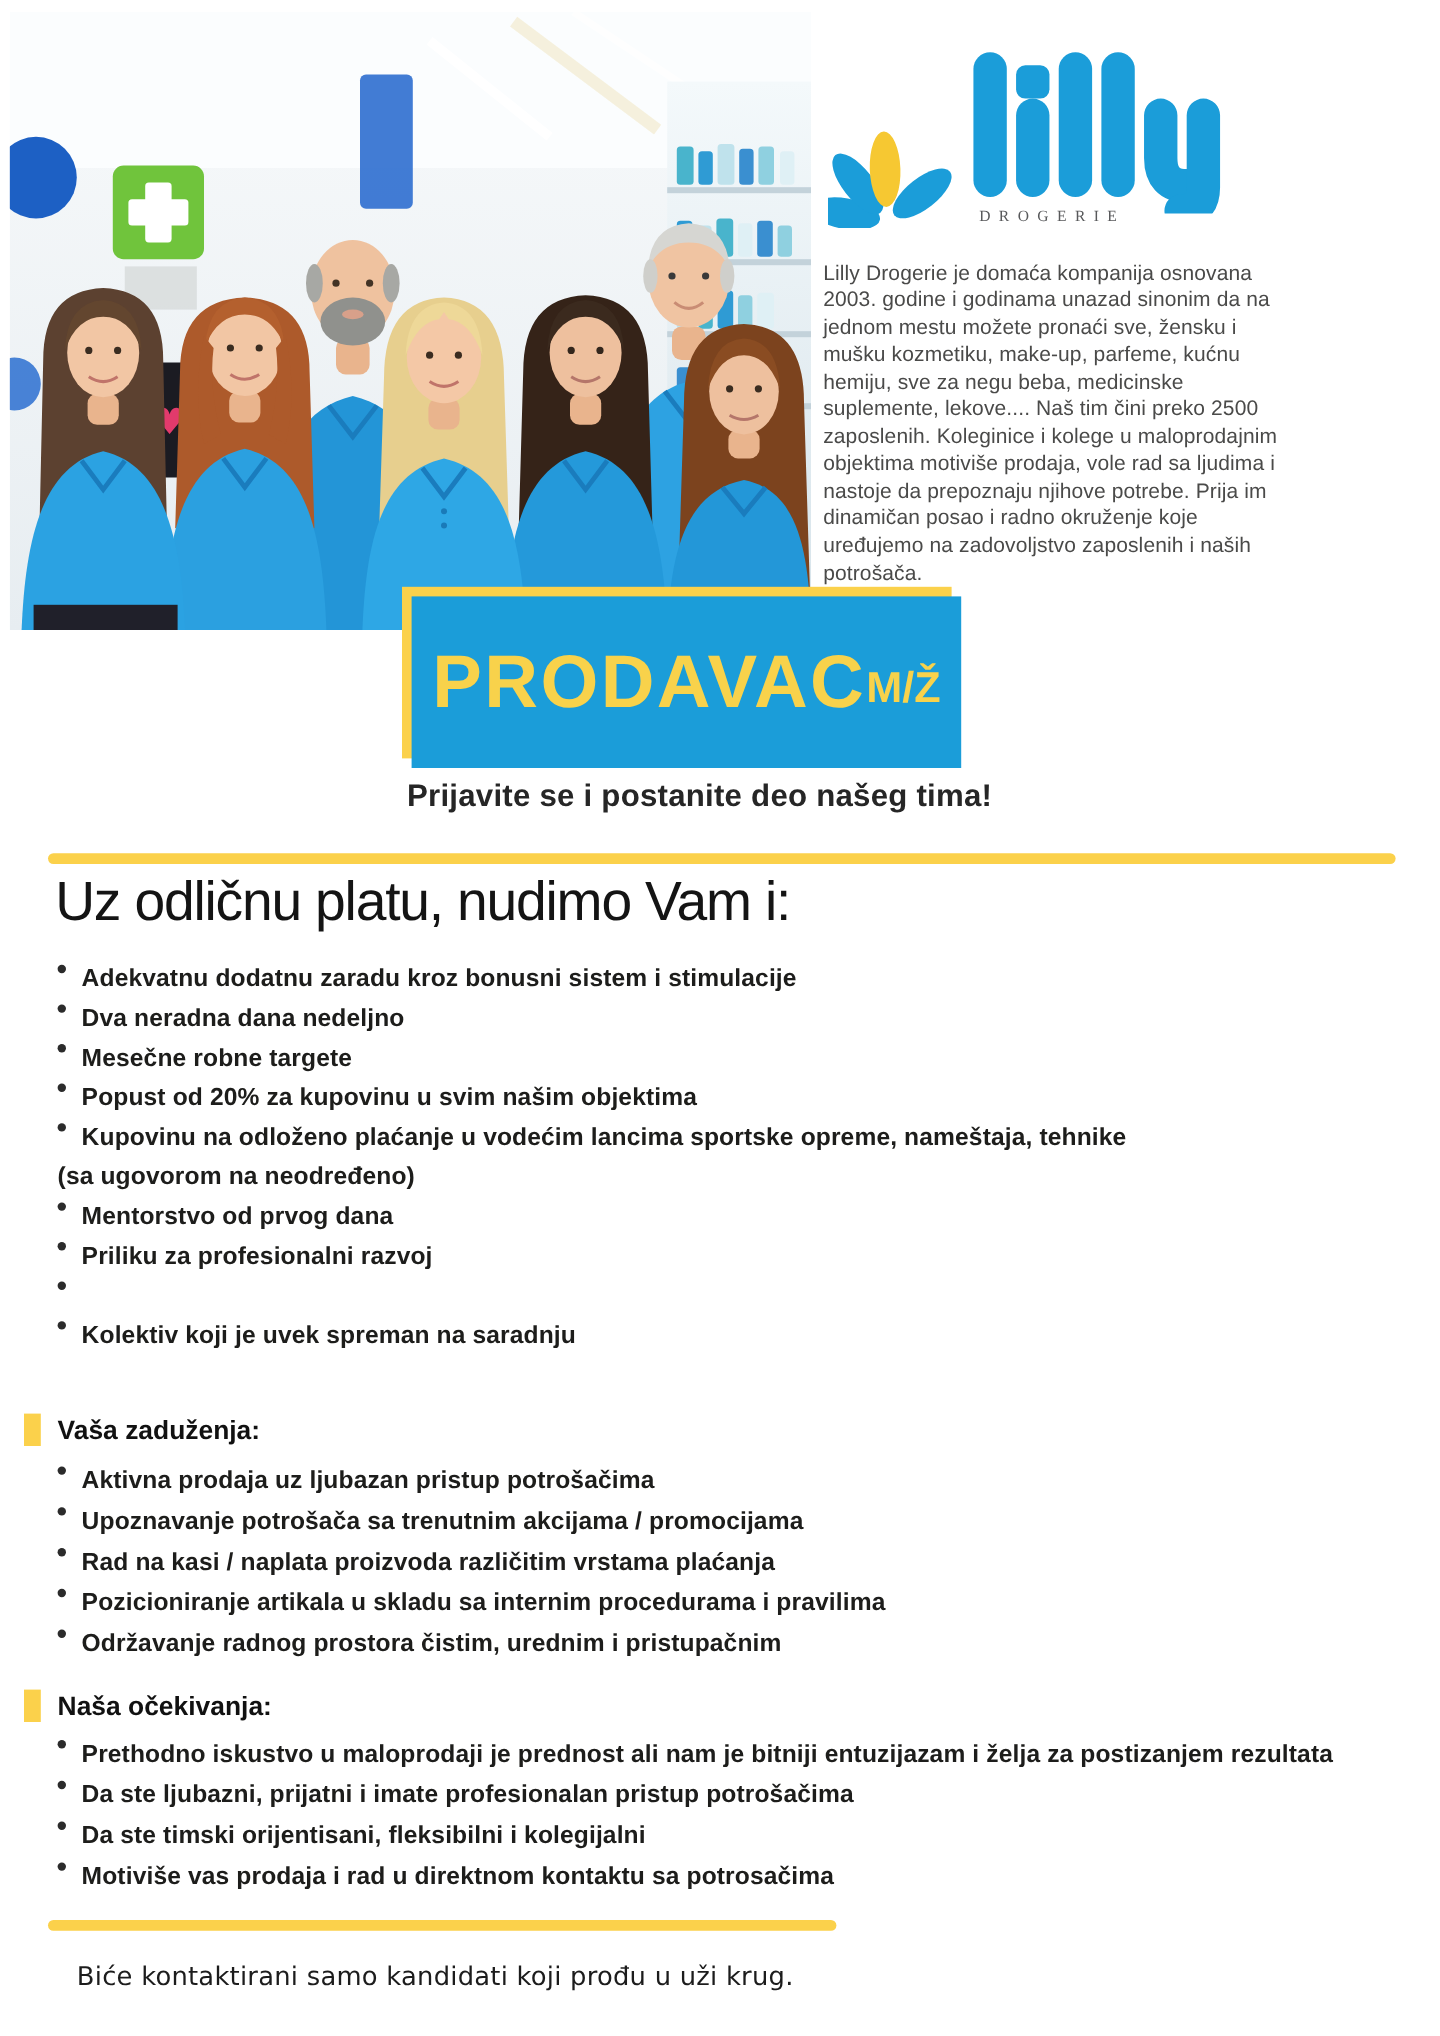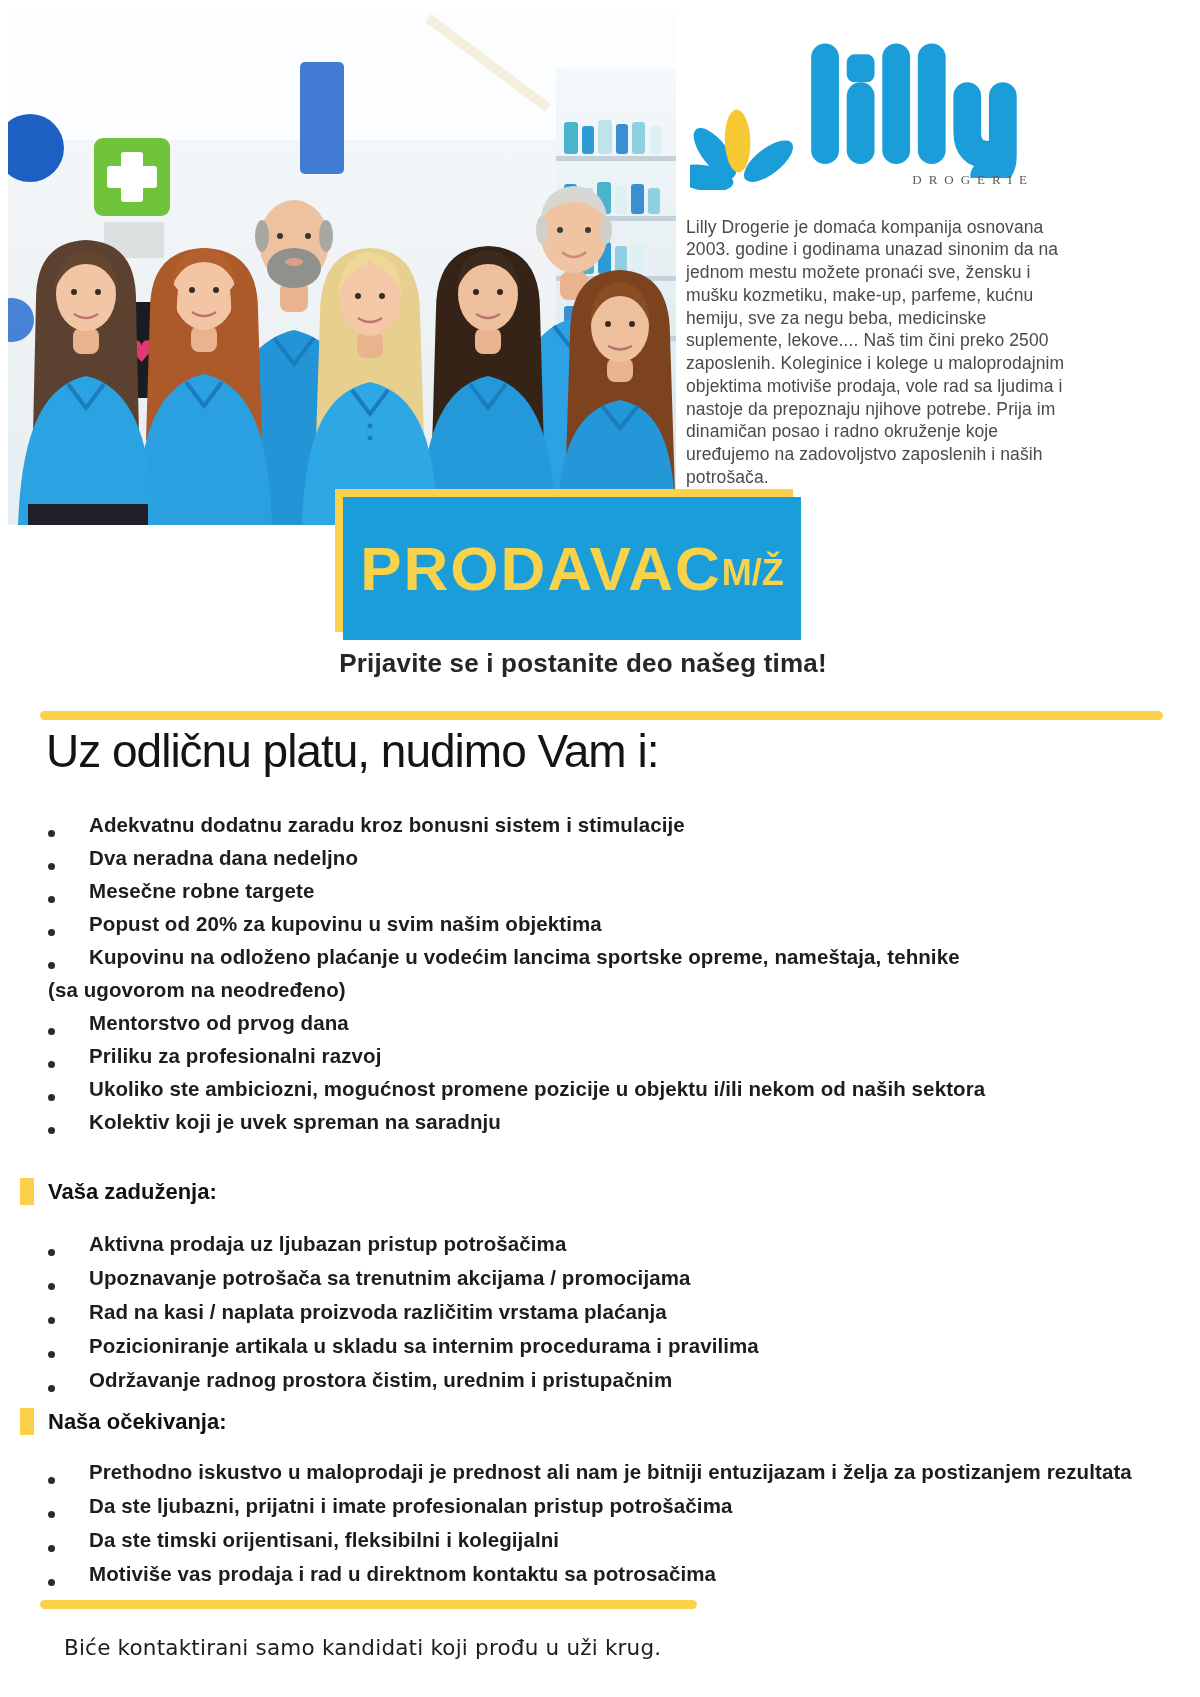--- a/index.html
+++ b/index.html
@@ -5,21 +5,21 @@
   html,body{margin:0;padding:0;background:#ffffff;}
   .page{position:relative;width:1200px;height:1697px;background:#ffffff;overflow:hidden;
         font-family:"Liberation Sans",sans-serif;color:#1d1d1b;}
   
   .photo{position:absolute;left:8px;top:10px;width:668px;height:515px;overflow:hidden;}
   .photo svg{display:block;}
   
   .logo-block{position:absolute;left:688px;top:48px;width:340px;height:150px;}
   .petals{position:absolute;left:2px;top:42px;}
   .wordmark{position:absolute;left:120px;top:-6px;}
-  .logo-sub{position:absolute;left:128px;top:124px;width:218px;text-align:right;
+  .logo-sub{position:absolute;left:128px;top:124px;width:218px;text-align:left;
             font-family:"Liberation Serif",serif;font-size:13px;letter-spacing:7px;color:#58595b;}
   .sr{position:absolute;width:1px;height:1px;overflow:hidden;clip:rect(0 0 0 0);}
   
   .intro{position:absolute;left:686px;top:198px;width:400px;font-size:17.5px;line-height:1.3;
          color:#4a4a49;letter-spacing:0.1px;}
   
   .banner{position:absolute;left:335px;top:489px;width:468px;height:153px;z-index:5;}
   .banner .back{position:absolute;left:0;top:0;width:458px;height:143px;background:#FBD14B;}
   .banner .front{position:absolute;left:8px;top:8px;width:458px;height:143px;background:#1B9DD9;
                  display:flex;flex-direction:row;align-items:center;justify-content:center;}
@@ -32,21 +32,21 @@
   .divider{position:absolute;height:9px;border-radius:5px;background:#FBD14B;}
   .divider.one{left:40px;top:711px;width:1123px;}
   .divider.two{left:40px;top:1600px;width:657px;}
   
   .h1{position:absolute;left:46px;top:724px;font-size:46px;font-weight:normal;color:#141414;
       letter-spacing:-1px;}
   .list{position:absolute;left:46px;width:1130px;}
   .list.benefits{top:804px;}
   .list.duties{top:1222px;}
   .list.expectations{top:1450px;}
-  .row{display:flex;align-items:flex-end;height:33px;gap:21px;}
+  .row{display:flex;align-items:flex-start;height:33px;}
   .list.duties .row,.list.expectations .row{height:34px;}
   .dot{width:7px;height:7px;border-radius:50%;background:#2b2b2b;margin:0 13px 0 2px;flex:none;}
   .row .txt{font-size:20.5px;font-weight:bold;color:#1d1d1b;letter-spacing:0.1px;white-space:nowrap;}
   .row.cont .txt{padding-left:2px;}
   .sec-head{position:absolute;left:20px;display:flex;align-items:center;}
   .sec-head.duties-h{top:1178px;}
   .sec-head.expect-h{top:1408px;}
   .sec-bar{width:14px;height:27px;background:#FBD14B;margin-right:14px;flex:none;}
   .sec-title{font-size:22px;font-weight:bold;color:#111111;}
   
@@ -281,21 +281,20 @@
     <div class="row">
         <span class="dot"></span>
         <span class="txt">Mentorstvo od prvog dana</span>
       </div>
     <div class="row">
         <span class="dot"></span>
         <span class="txt">Priliku za profesionalni razvoj</span>
       </div>
     <div class="row">
         <span class="dot"></span>
-        <span class="txt">Ukoliko ste ambiciozni, mogućnost promene pozicije u objektu i/ili nekom od naših sektora</span>
       </div>
     <div class="row">
         <span class="dot"></span>
         <span class="txt">Kolektiv koji je uvek spreman na saradnju</span>
       </div>
   </div>
 
   <div class="sec-head duties-h">
     <span class="sec-bar"></span>
     <span class="sec-title">Vaša zaduženja:</span>

